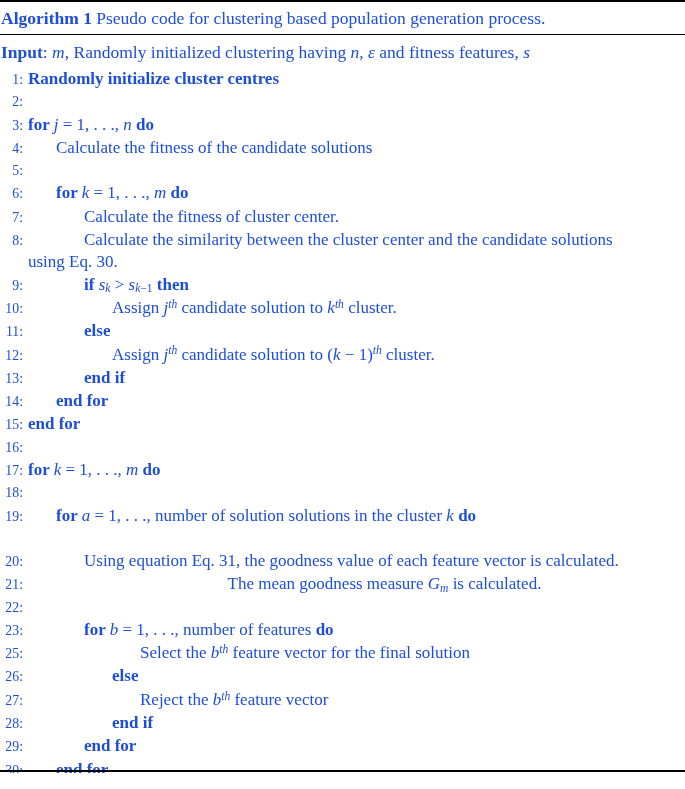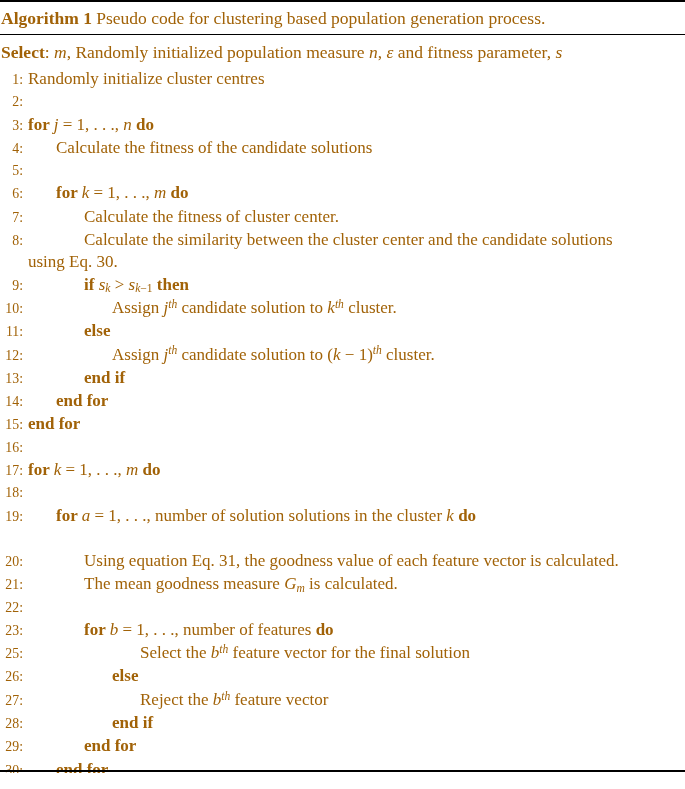--- a/index.html
+++ b/index.html
@@ -2,21 +2,21 @@
 <html><head>
 <meta charset="utf-8">
 <style>
   html, body { margin: 0; padding: 0; background: #ffffff; }
   .algo {
     position: relative;
     width: 685px;
     height: 773px;
     box-sizing: border-box;
     background: #ffffff;
-    color: #a16207;
+    color: #1d4ed8;
     font-family: "Liberation Serif", "DejaVu Serif", serif;
     font-size: 17px;
     overflow: hidden;
   }
   .rule-thick { height: 0; border-top: 2.5px solid #000; }
   .rule-thin  { height: 0; border-top: 1.5px solid #000; }
   .algo-header {
     padding: 5px 2px 5px 1px;
     font-size: 17.5px;
     line-height: 22px;
@@ -47,26 +47,26 @@
 </head>
 <body>
 
 <div class="algo">
   <div class="rule-thick"></div>
 
   <div class="algo-header"><span class="bold">Algorithm 1</span><span> Pseudo code for clustering based population generation process.</span></div>
 
   <div class="rule-thin"></div>
 
-  <div class="input-line"><span><span class="bold">Select</span><span>: </span><span class="it">m</span><span>, Randomly initialized population measure </span><span class="it">n</span><span>, </span><span class="it">ε</span><span> and fitness parameter, </span><span class="it">s</span></span></div>
+  <div class="input-line"><span><span class="bold">Input</span><span>: </span><span class="it">m</span><span>, Randomly initialized clustering having </span><span class="it">n</span><span>, </span><span class="it">ε</span><span> and fitness features, </span><span class="it">s</span></span></div>
 
   <div class="algo-body">
       <div class="line">
         <span class="num">1:</span>
-        <div class="content" style="padding-left: 0px;"><span>Randomly initialize cluster centres</span></div>
+        <div class="content" style="padding-left: 0px; font-weight: bold;"><span>Randomly initialize cluster centres</span></div>
       </div>
       <div class="line">
         <span class="num">2:</span>
         <div class="content" style="padding-left: 0px;"></div>
       </div>
       <div class="line">
         <span class="num">3:</span>
         <div class="content" style="padding-left: 0px;"><span class="bold">for </span><span class="it">j</span><span> = 1, . . ., </span><span class="it">n</span><span> </span><span class="bold">do</span></div>
       </div>
       <div class="line">
@@ -132,21 +132,21 @@
       <div class="line">
         <span class="num">19:</span>
         <div class="content" style="padding-left: 28px;"><span class="bold">for </span><span class="it">a</span><span> = 1, . . ., number of solution solutions in the cluster </span><span class="it">k</span><span> </span><span class="bold">do</span></div>
       </div>
       <div class="line">
         <span class="num">20:</span>
         <div class="content" style="padding-left: 56px; margin-top: 22px;"><span>Using equation Eq. 31, the goodness value of each feature vector is calculated.</span></div>
       </div>
       <div class="line">
         <span class="num">21:</span>
-        <div class="content" style="padding-left: 56px;"><span>The mean goodness measure </span><span class="it">G</span><span class="sb it">m</span><span> is calculated.</span></div>
+        <div class="content" style="padding-left: 56px; text-align: center;"><span>The mean goodness measure </span><span class="it">G</span><span class="sb it">m</span><span> is calculated.</span></div>
       </div>
       <div class="line">
         <span class="num">22:</span>
         <div class="content" style="padding-left: 0px;"></div>
       </div>
       <div class="line">
         <span class="num">23:</span>
         <div class="content" style="padding-left: 56px;"><span class="bold">for </span><span class="it">b</span><span> = 1, . . ., number of features </span><span class="bold">do</span></div>
       </div>
       <div class="line">

